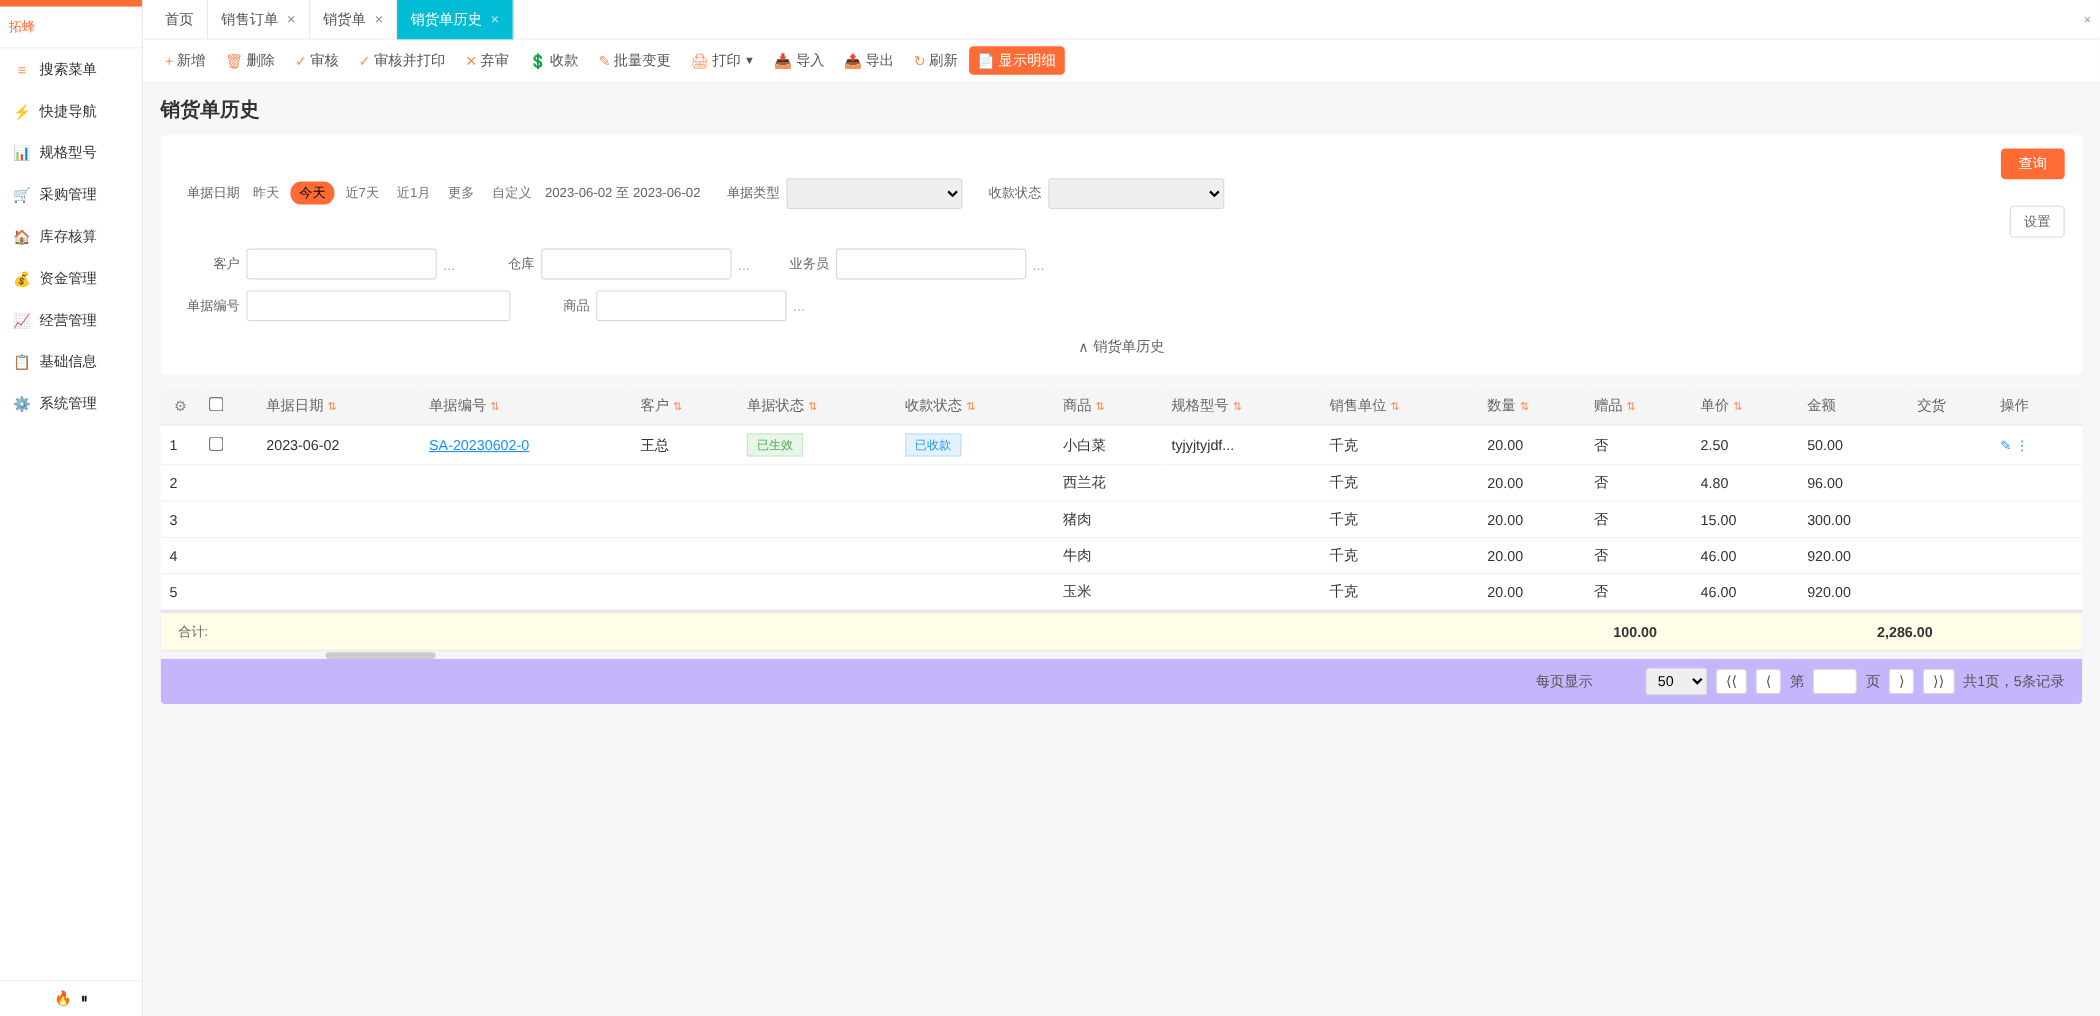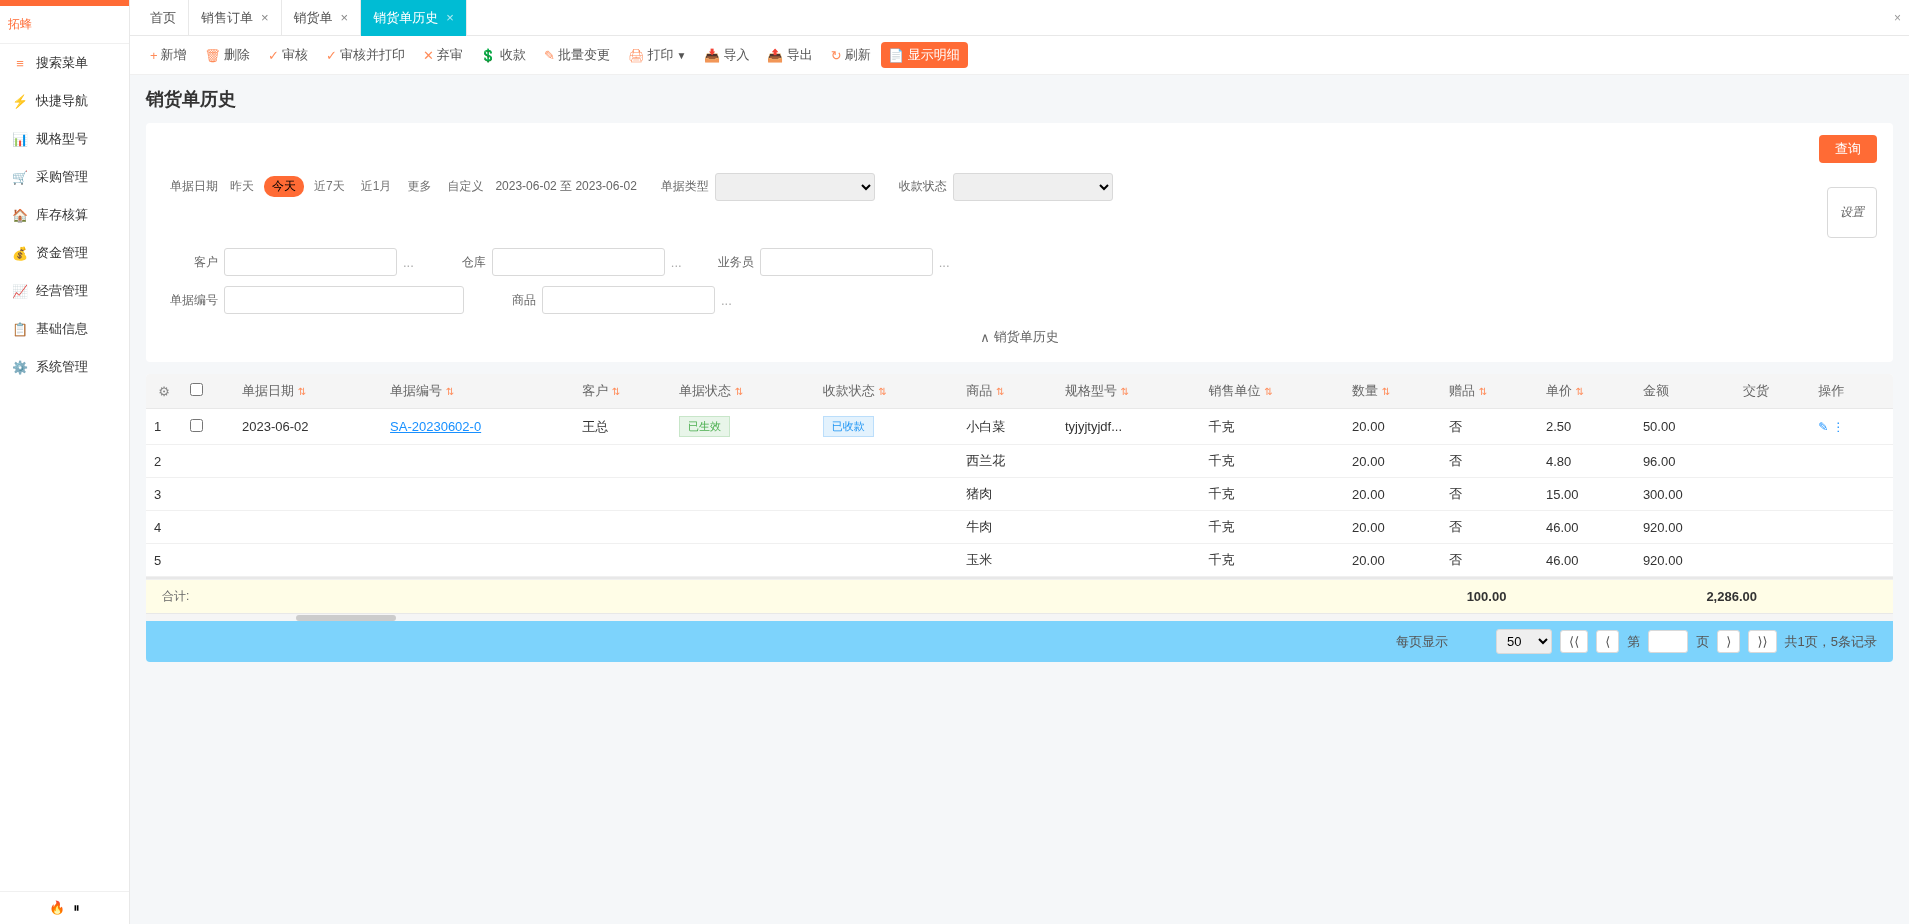--- a/index.html
+++ b/index.html
@@ -42,36 +42,36 @@
     .filter-input { border: 1px solid #d9d9d9; border-radius: 3px; padding: 3px 8px; font-size: 12px; color: #333; min-width: 160px; height: 28px; }
     .filter-input-wide { min-width: 240px; }
     .date-btns { display: flex; gap: 4px; align-items: center; }
     .date-btn { padding: 2px 6px; font-size: 12px; cursor: pointer; color: #737373; border-radius: 3px; }
     .date-btn.active { background: #ff6b35; color: #000000; border-radius: 10px; padding: 2px 8px; }
     .date-range { font-size: 12px; color: #666; }
     .filter-dots { color: #aaa; cursor: pointer; }
     .filter-select { border: 1px solid #d9d9d9; border-radius: 3px; padding: 3px 8px; font-size: 12px; height: 28px; min-width: 160px; }
     .collapse-btn { display: flex; align-items: center; gap: 4px; color: #666; cursor: pointer; font-size: 12px; justify-content: center; padding: 4px; }
     .query-btn { background: #ff6b35; color: #fff; border: none; border-radius: 4px; padding: 5px 16px; cursor: pointer; font-size: 13px; }
-    .setting-btn { background: #fff; color: #666; border: 1px solid #d9d9d9; border-radius: 4px; padding: 16px 12px; cursor: pointer; font-size: 12px; margin-top: 4px; font-style: italic; }
+    .setting-btn { background: #fff; color: #666; border: 1px solid #d9d9d9; border-radius: 4px; padding: 5px 12px; cursor: pointer; font-size: 12px; margin-top: 4px; }
 
     
     .table-wrapper { background: #fff; border-radius: 4px; overflow: auto; }
     table { width: 100%; border-collapse: collapse; font-size: 12px; }
     th { background: #f5f5f5; padding: 8px 8px; text-align: left; color: #666; font-weight: normal; border-bottom: 1px solid #e8e8e8; white-space: nowrap; }
     th .sort-icon { color: #ff8c5a; font-size: 10px; }
     td { padding: 7px 8px; border-bottom: 1px solid #f0f0f0; color: #333; white-space: nowrap; }
     .badge { display: inline-block; padding: 2px 8px; border-radius: 0; font-size: 11px; }
     .badge-green { background: #e8f5e9; color: #4caf50; border: 1px solid #c8e6c9; }
     .badge-blue { background: #e3f2fd; color: #2196f3; border: 1px solid #bbdefb; }
     .action-btn { color: #1890ff; cursor: pointer; margin-right: 4px; font-size: 12px; }
     .link-text { color: #1890ff; cursor: pointer; text-decoration: underline; }
 
     
-    .table-footer { background: #7dd3fc; border-top: 2px solid #e8e8e8; }
+    .table-footer { background: #c4b5fd; border-top: 2px solid #e8e8e8; }
     .total-row { display: flex; align-items: center; padding: 8px 16px; background: #fffde7; border-top: 1px solid #f0f0f0; }
     .total-label { color: #666; font-size: 12px; margin-right: 16px; }
     .total-values { display: flex; gap: 200px; margin-left: auto; padding-right: 120px; }
     .total-val { font-weight: bold; color: #333; }
     .pagination { display: flex; align-items: center; justify-content: flex-end; padding: 8px 16px; gap: 8px; font-size: 12px; color: #555; }
     .page-btn { border: 1px solid #d9d9d9; background: #fff; padding: 3px 8px; cursor: pointer; border-radius: 3px; color: #555; }
     .page-input { border: 1px solid #d9d9d9; border-radius: 3px; padding: 3px 6px; width: 40px; text-align: center; }
     .per-page-select { border: 1px solid #d9d9d9; border-radius: 3px; padding: 3px 6px; margin-left: 40px; }
 
     .scrollbar-area { height: 8px; background: #f5f5f5; border-top: 1px solid #e8e8e8; }

